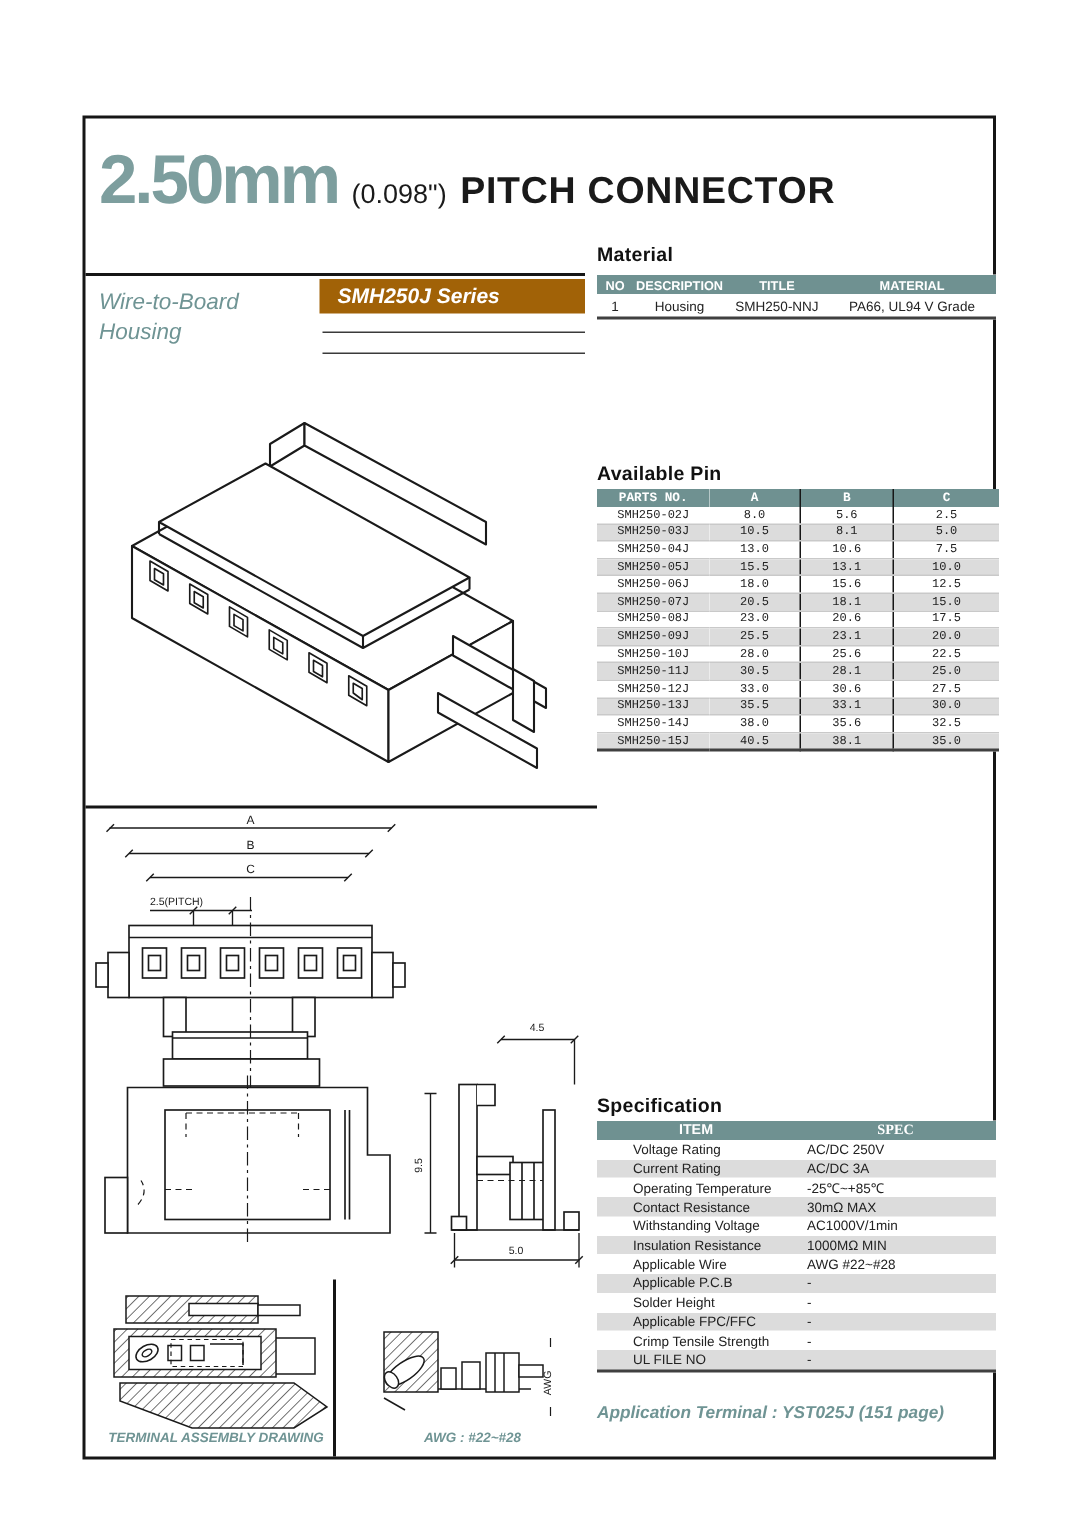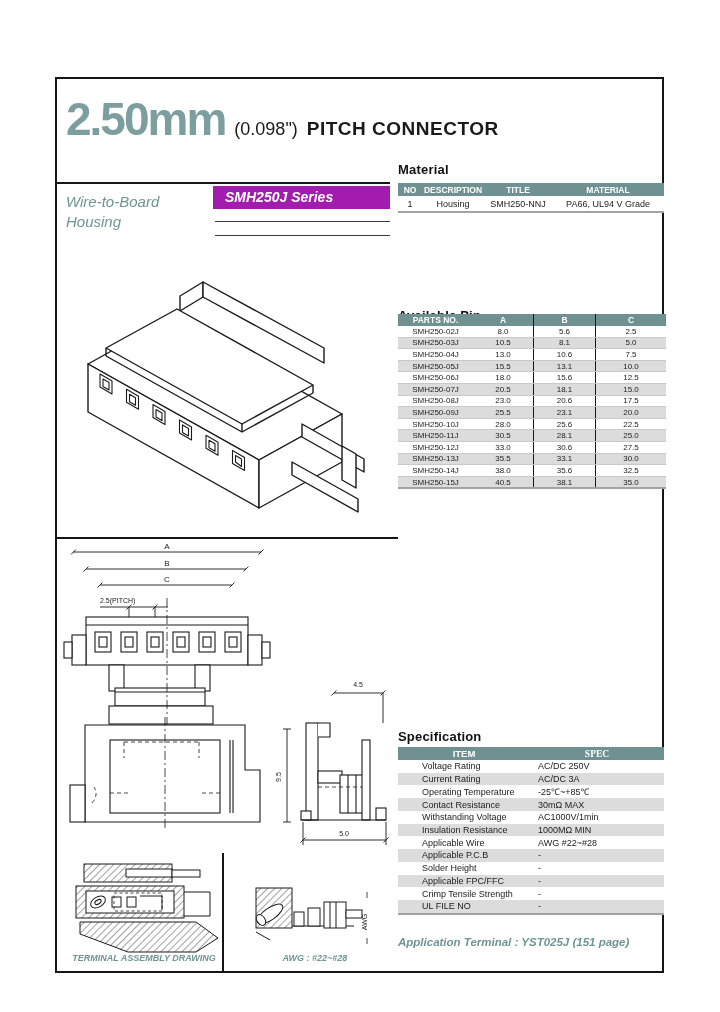--- a/index.html
+++ b/index.html
@@ -3,41 +3,41 @@
 <meta charset="utf-8">
 <style>
   html,body{margin:0;padding:0;background:#fff;}
   #page{position:relative;width:720px;height:1012px;background:#fff;overflow:hidden;
         font-family:"Liberation Sans", sans-serif;color:#111;margin-top:20px;}
   .frame{position:absolute;left:55px;top:57px;width:605px;height:892px;border:2px solid #161616;}
   
   .title{position:absolute;left:66px;top:72px;display:flex;align-items:baseline;gap:9px;white-space:nowrap;}
   .title-mm{font-size:46px;font-weight:bold;color:#7d9e9e;letter-spacing:-2px;}
   .title-paren{font-size:18px;color:#1a1a1a;}
-  .title-main{font-size:19px;font-weight:bold;color:#1a1a1a;letter-spacing:0.5px;}
+  .title-main{font-size:25px;font-weight:bold;color:#1a1a1a;letter-spacing:0.5px;}
   
   .rule{position:absolute;background:#161616;}
   .thinrule{position:absolute;background:#3a3a3a;}
   
-  .badge{position:absolute;left:213px;top:166px;width:177px;height:23px;background:#a21caf;
+  .badge{position:absolute;left:213px;top:166px;width:177px;height:23px;background:#a16207;
          color:#fff;font-size:14px;font-weight:bold;font-style:italic;line-height:23px;padding-left:12px;box-sizing:border-box;}
   .wtb{position:absolute;left:66px;top:172px;font-size:15px;font-weight:normal;font-style:italic;color:#6f9494;line-height:20px;}
   
   .heading{position:absolute;font-size:13px;font-weight:bold;color:#111;letter-spacing:0.2px;}
   
-  table.tbl{position:absolute;border-collapse:collapse;table-layout:fixed;width:266px;background:#fff;border-bottom:2px solid #a3a3a3;}
+  table.tbl{position:absolute;border-collapse:collapse;table-layout:fixed;width:266px;background:#fff;border-bottom:2px solid #404040;}
   table.tbl th{background:#6f9191;color:#fff;font-weight:bold;text-align:center;overflow:hidden;white-space:nowrap;padding:0;}
   table.tbl td{text-align:center;overflow:hidden;white-space:nowrap;padding:0;color:#222;}
   table.tbl tbody tr:nth-child(even){background:#dcdcdc;}
   table.mat{left:398px;top:163px;}
   table.mat th{height:13px;font-size:8.5px;}
   table.mat td{height:15px;font-size:9px;}
   table.mat th:nth-child(1){width:24px;} table.mat th:nth-child(2){width:62px;}
   table.mat th:nth-child(3){width:68px;} table.mat th:nth-child(4){width:112px;}
-  table.pin{left:398px;top:294px;}
+  table.pin{left:398px;top:306px;font-family:Liberation Mono, monospace;}
   table.pin th{height:12px;font-size:8.5px;}
   table.pin td{height:10.6px;font-size:8px;border-bottom:1px solid #c9c9c9;}
   table.pin th:nth-child(1){width:75px;} table.pin th:nth-child(2){width:60px;}
   table.pin th:nth-child(3){width:61px;} table.pin th:nth-child(4){width:70px;}
   table.pin th:nth-child(3),table.pin td:nth-child(3),
   table.pin th:nth-child(4),table.pin td:nth-child(4){border-left:1px solid #161616;}
   table.spec{left:398px;top:727px;}
   table.spec th{height:13px;font-size:9.5px;}
   table.spec td{height:12.7px;font-size:9px;text-align:left;}
   table.spec th:nth-child(1){width:132px;} table.spec th:nth-child(2){width:134px;font-family:Liberation Serif, serif;}

